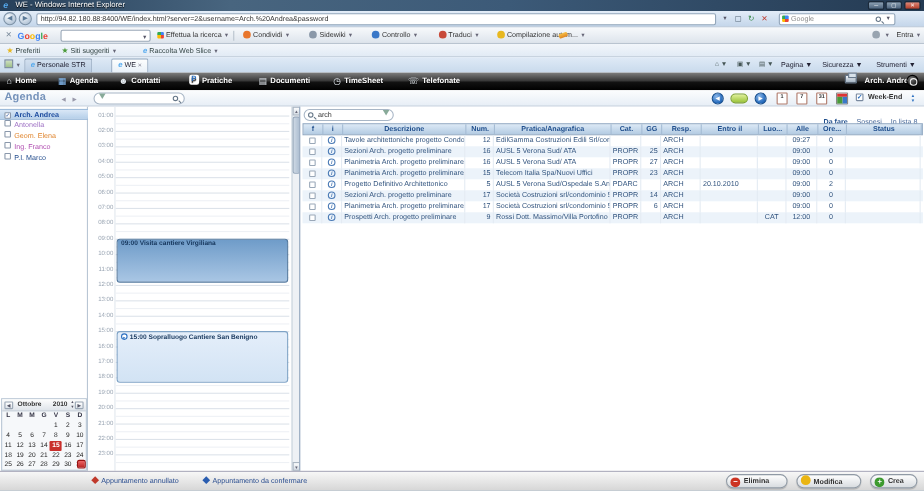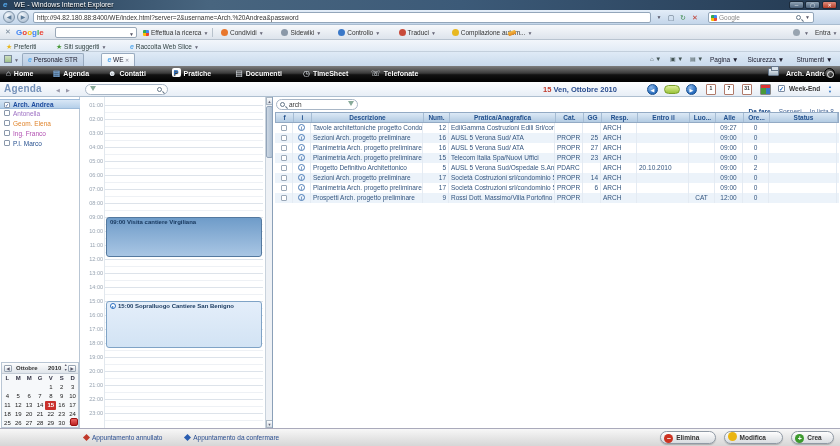--- a/index.html
+++ b/index.html
@@ -197,21 +197,20 @@
   </div>
 
   <div class="abs subhdr">
     <span class="agenda-title">Agenda</span>
     <span class="tiny-arrow" style="left:56px;">◀</span>
     <span class="tiny-arrow" style="left:66px;">▶</span>
     <div class="roundinput" style="left:85px;top:2px;width:83px;height:11px;padding:0 4px;">
       <span class="funnel"></span>
       <span class="mag" style="position:absolute;right:5px;top:2px;"></span>
     </div>
-    <div class="datehdr"><span class="dd">15</span> <span>Ven, Ottobre 2010</span></div>
     <span class="circle-btn" style="left:647px;">◀</span>
     <span class="oval-btn" style="left:664px;"></span>
     <span class="circle-btn" style="left:686px;">▶</span>
     <span class="calpage" style="left:706px;"><span class="tp"></span><span class="nm" style="display:block">1</span></span>
     <span class="calpage" style="left:724px;"><span class="tp"></span><span class="nm" style="display:block">7</span></span>
     <span class="calpage" style="left:742px;"><span class="tp"></span><span class="nm" style="display:block">31</span></span>
     <span class="multical" style="left:760px;">
         <span style="display:block;height:3px;background:#d33;"></span>
         <span style="display:inline-block;width:5px;height:8px;background:#4a9a3a;float:left;"></span>
         <span style="display:inline-block;width:4px;height:8px;background:#3a78c8;float:left;"></span>

